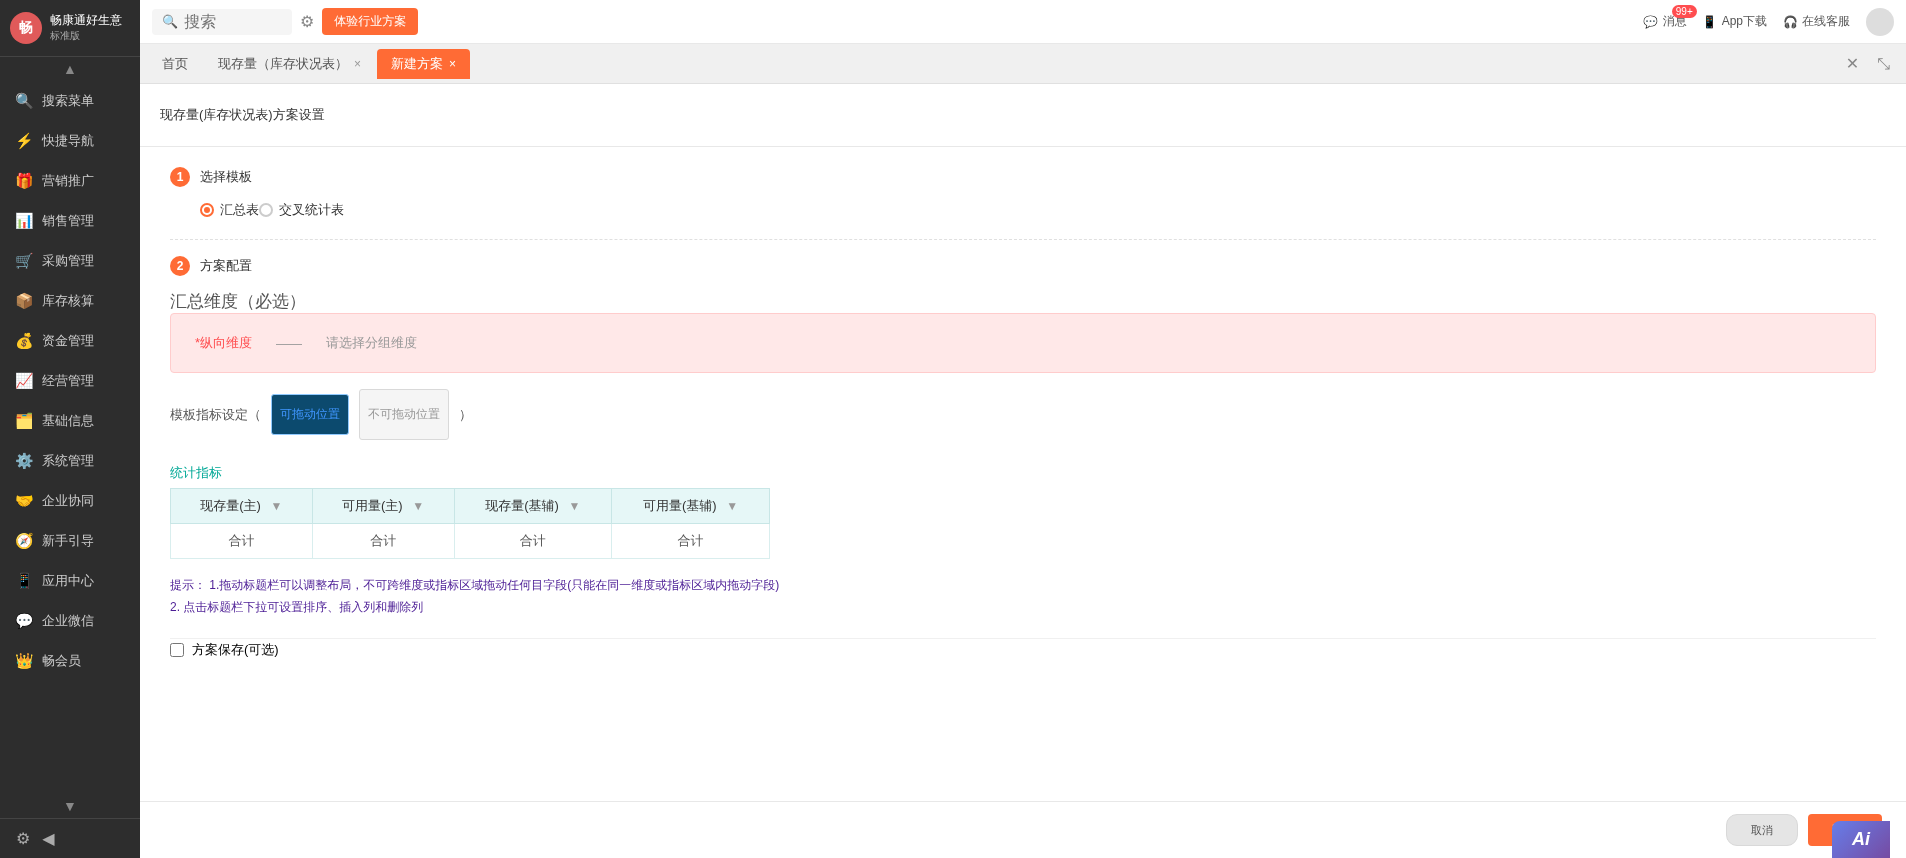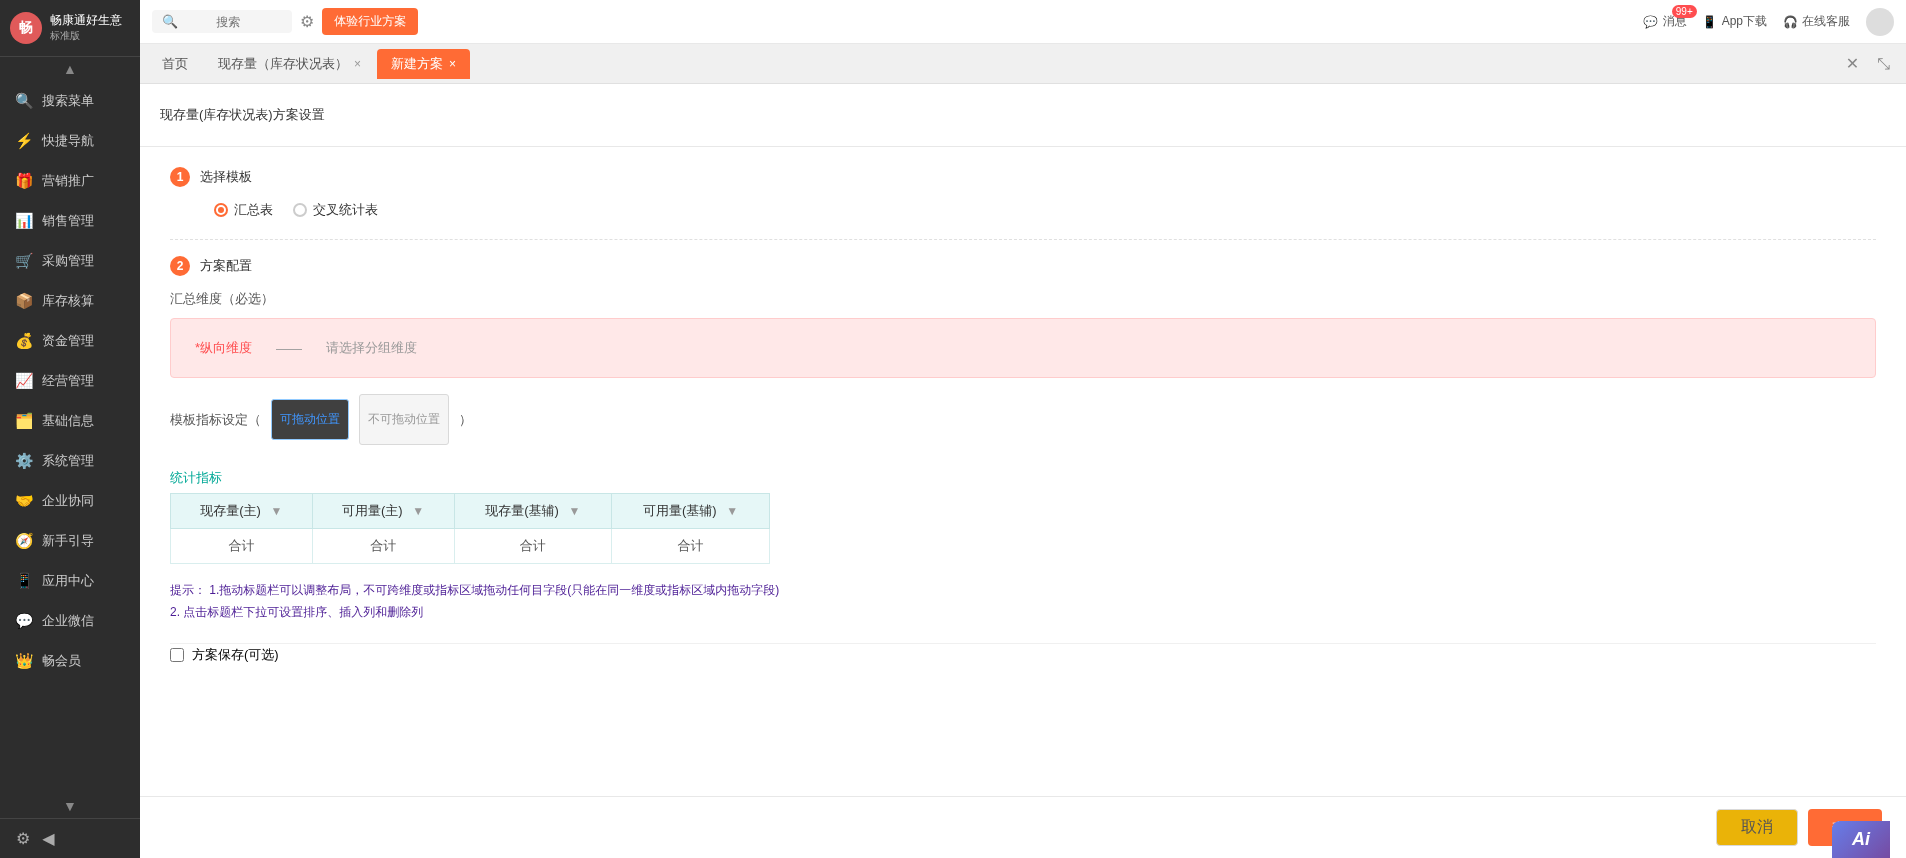--- a/index.html
+++ b/index.html
@@ -67,21 +67,21 @@
       padding: 0 12px;
       border-bottom: 1px solid #e8e8e8;
       gap: 8px;
     }
     .topbar-search {
       display: flex; align-items: center; gap: 6px;
       background: #f5f5f5; border-radius: 4px; padding: 4px 10px;
       width: 140px;
     }
     .topbar-search input {
-      border: none; background: transparent; font-size: 12px; outline: none; width: 90px; color: #999; margin-left: 32px;
+      border: none; background: transparent; font-size: 16px; outline: none; width: 90px; color: #999;
     }
     .topbar-spacer { flex: 1; }
     .topbar-right { display: flex; align-items: center; gap: 16px; }
     .topbar-btn {
       background: #ff6b35; color: #fff; border: none; border-radius: 4px;
       padding: 5px 12px; font-size: 12px; cursor: pointer;
     }
     .topbar-gear { color: #888; font-size: 16px; cursor: pointer; }
     .topbar-notif { position: relative; display: flex; align-items: center; gap: 4px; color: #555; font-size: 12px; cursor: pointer; }
     .notif-badge {
@@ -140,48 +140,48 @@
     }
     .step-num {
       width: 20px; height: 20px; border-radius: 50%;
       background: #ff6b35; color: #fff;
       display: flex; align-items: center; justify-content: center;
       font-size: 12px; font-weight: bold; flex-shrink: 0;
     }
     .step-title { font-size: 13px; font-weight: 500; color: #333; }
 
     .template-options {
-      display: flex; align-items: flex-end; gap: 20px; margin-left: 44px;
+      display: flex; align-items: flex-end; margin-left: 30px;
     }
     .radio-option { display: flex; align-items: center; gap: 6px; cursor: pointer; font-size: 13px; color: #333; }
     .radio-dot {
       width: 14px; height: 14px; border-radius: 50%;
       border: 2px solid #ccc;
       display: flex; align-items: center; justify-content: center;
     }
     .radio-dot.checked { border-color: #ff6b35; }
     .radio-dot.checked::after {
       content: ''; width: 6px; height: 6px; border-radius: 50%; background: #ff6b35;
     }
-    .config-label { font-size: 13px; color: #555; margin-bottom: 10px; }
+    .config-label { font-size: 17px; color: #555; }
 
     .dimension-box {
       background: #ffe8e8; border: 1px solid #ffcccc;
       border-radius: 4px; padding: 20px 24px;
       display: flex; align-items: center; gap: 16px; margin-bottom: 16px;
     }
     .dim-required { color: #ff4d4f; font-size: 13px; }
     .dim-dash { color: #999; margin: 0 8px; }
     .dim-placeholder { color: #999; font-size: 13px; }
     .indicator-config-label {
       font-size: 13px; color: #555; margin-bottom: 24px;
       display: flex; align-items: center; gap: 10px;
     }
     .draggable-tag {
-      background: #404040; border: 1px solid #91caff;
+      background: #0c4a6e; border: 1px solid #91caff;
       color: #4096ff; font-size: 12px; padding: 11px 8px; border-radius: 3px;
     }
     .non-draggable-tag {
       background: #f5f5f5; border: 1px solid #d9d9d9;
       color: #999; font-size: 12px; padding: 16px 8px; border-radius: 3px;
     }
 
     
     .stats-section { margin-top: 8px; }
     .stats-label { color: #00a896; font-size: 13px; margin-bottom: 6px; font-weight: 500; }
@@ -205,22 +205,22 @@
     .scheme-save-row { display: flex; align-items: center; gap: 8px; margin-top: 9px; padding-top: 2px; border-top: 1px solid #f0f0f0; }
     .save-checkbox { width: 14px; height: 14px; cursor: pointer; }
 
     
     .footer-bar {
       background: #fff; border-top: 1px solid #e8e8e8;
       padding: 12px 24px; display: flex; justify-content: flex-end; gap: 10px;
       flex-shrink: 0;
     }
     .btn-cancel {
-      background: #eab308; border: 1px solid #d9d9d9; color: #555;
-      padding: 7px 24px; border-radius: 4px; cursor: pointer; font-size: 16px;
+      background: #e5e5e5; border: 1px solid #d9d9d9; color: #555;
+      padding: 7px 24px; border-radius: 11px; cursor: pointer; font-size: 11px;
     }
     .btn-query {
       background: #ff6b35; border: none; color: #fff;
       padding: 7px 24px; border-radius: 4px; cursor: pointer; font-size: 13px;
     }
 
     
     .sidebar-scroll-btn { color: #888; text-align: center; padding: 4px; cursor: pointer; font-size: 14px; }
 
     

